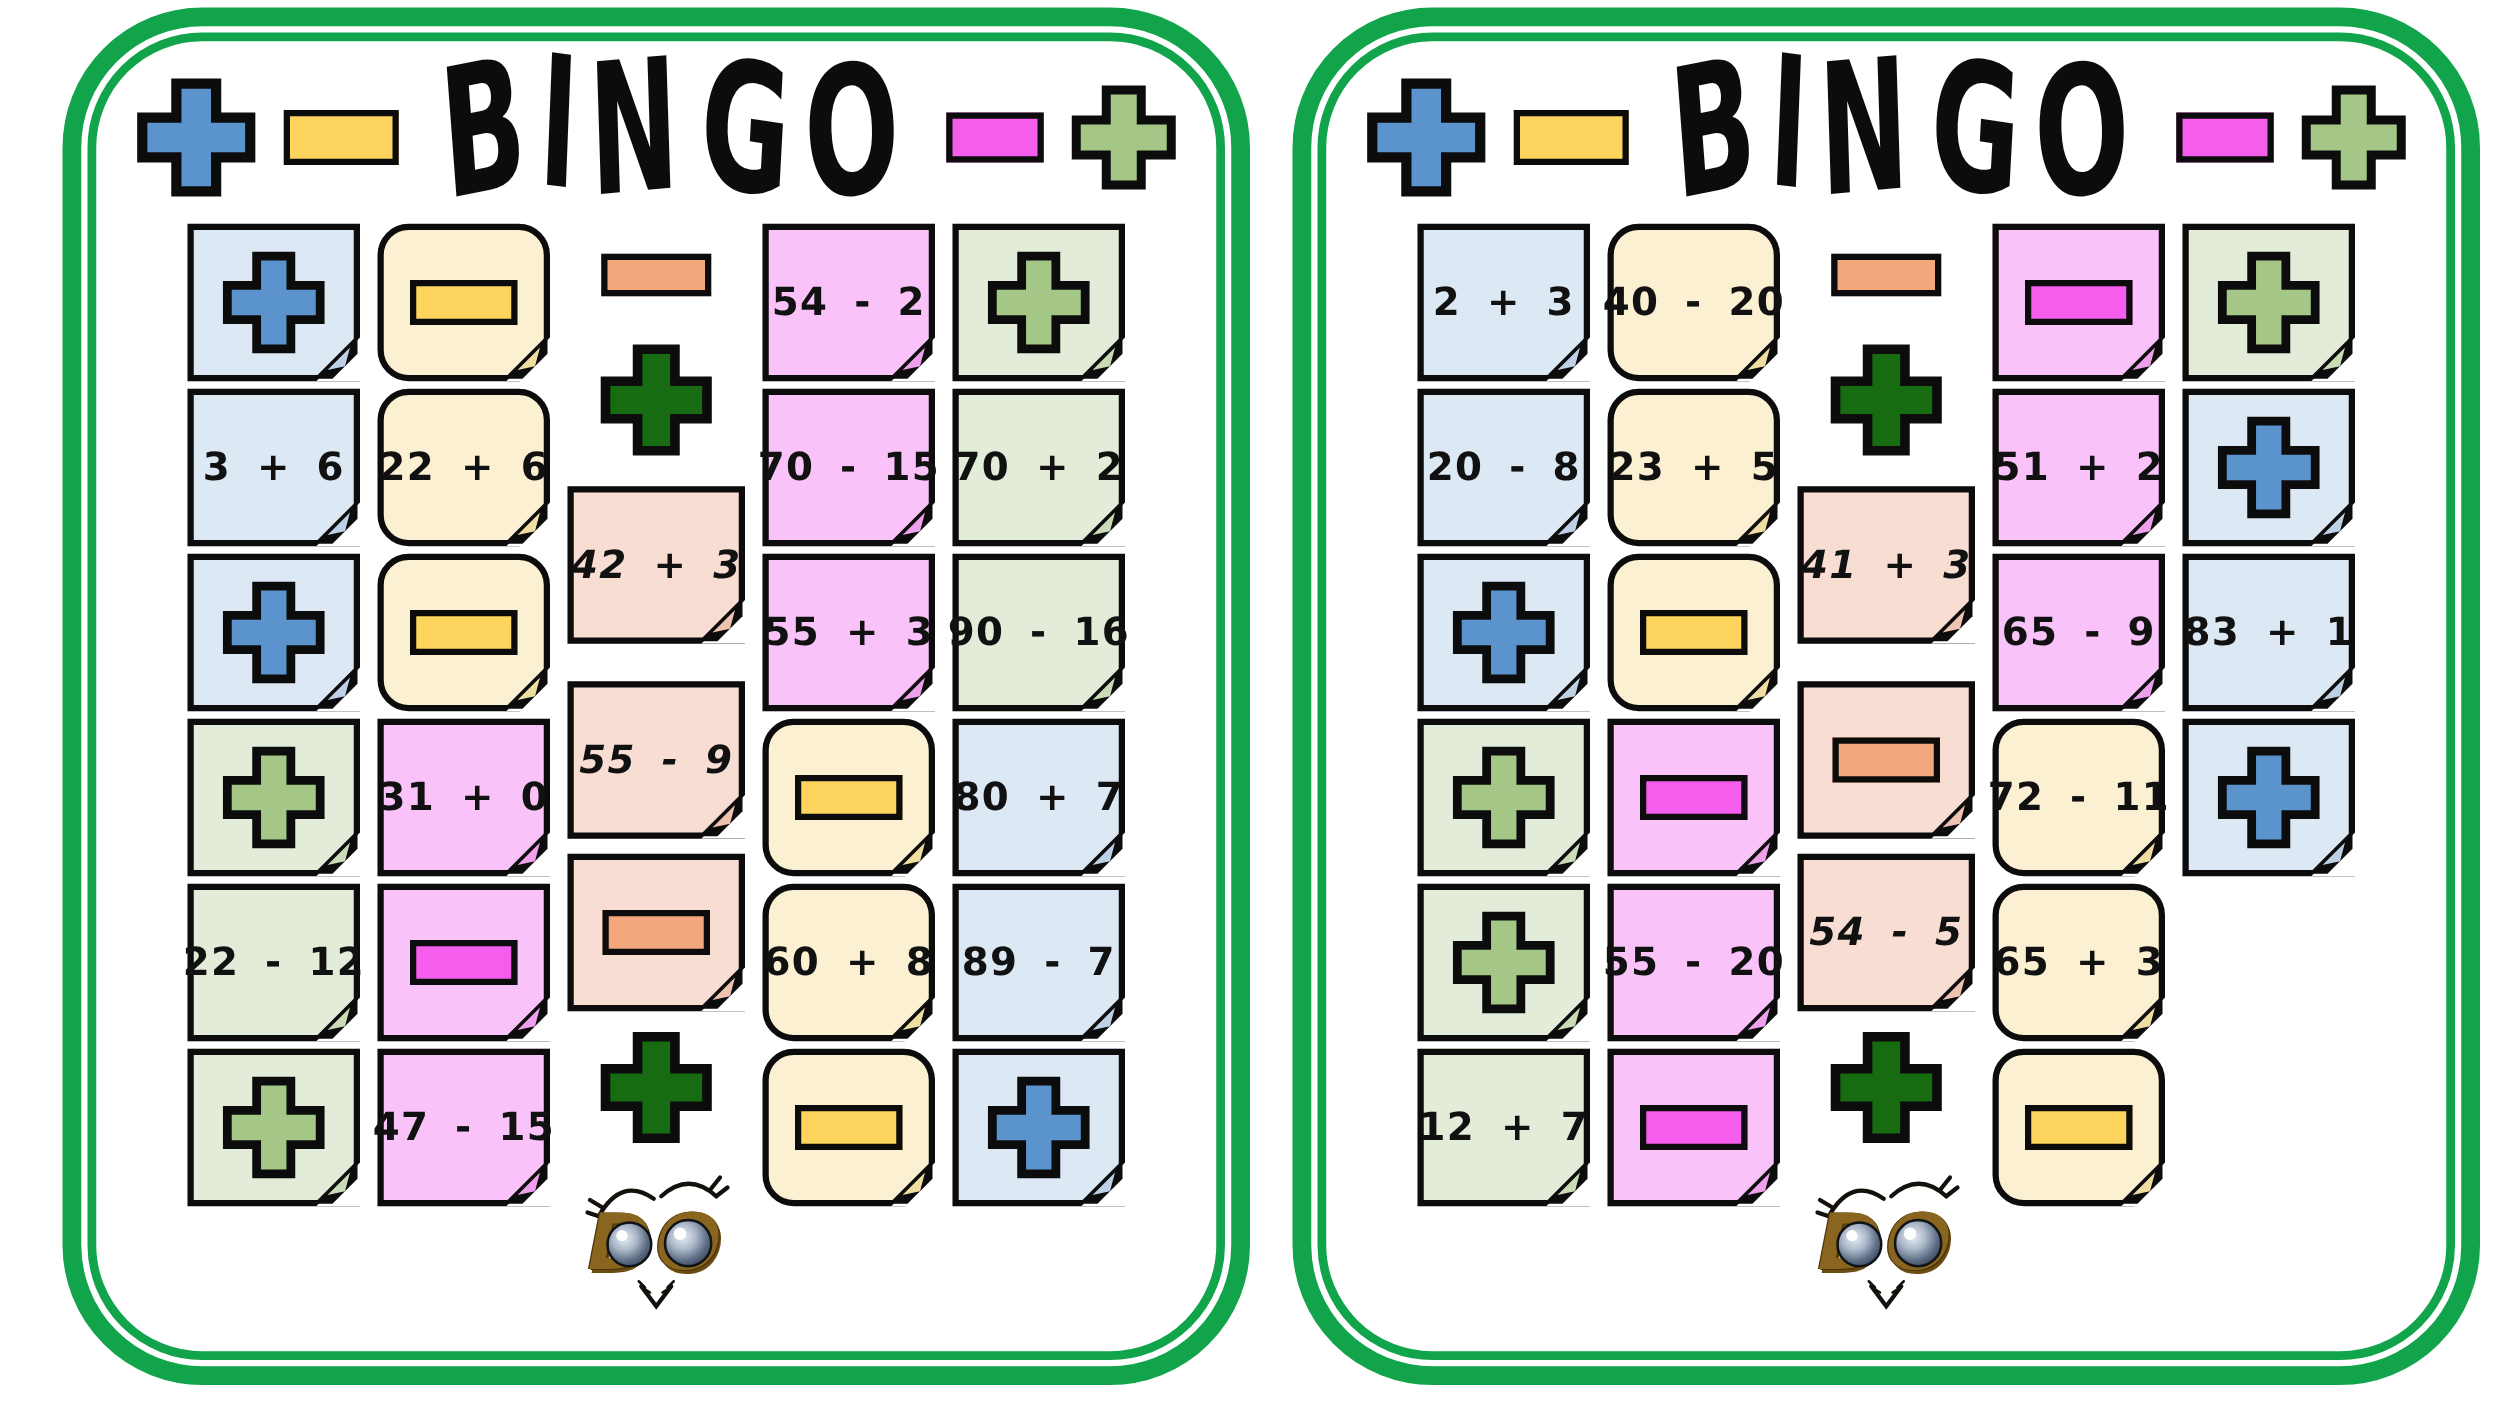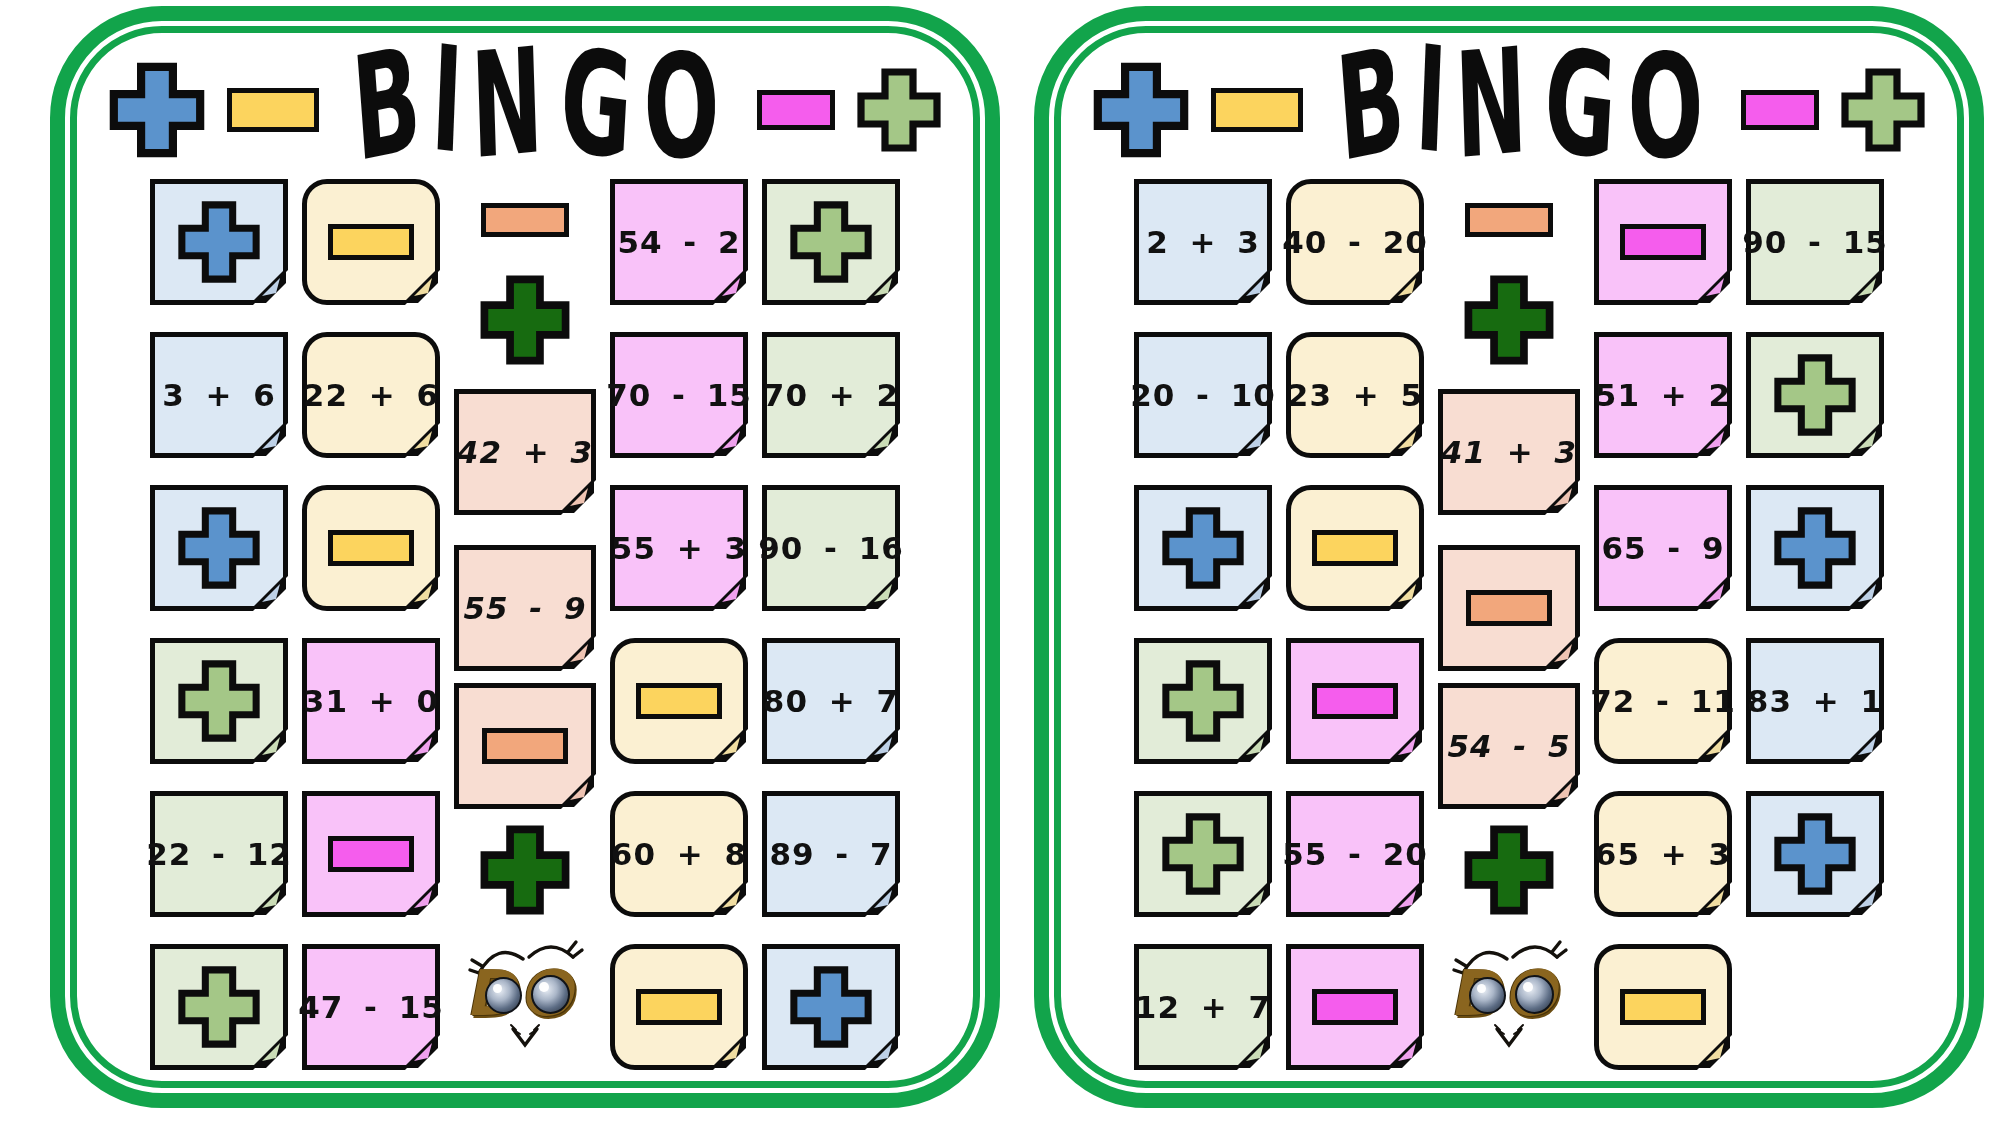--- a/index.html
+++ b/index.html
@@ -31,21 +31,21 @@
   .bar-yellow{background:var(--icon-yellow);}
   .bar-magenta{background:var(--icon-pink);}
   .bar-orange{background:var(--icon-orange);}
   .hdr-bar-1{width:92px;height:44px;}
   .hdr-bar-2{width:78px;height:40px;}
   .cell-bar{width:86px;height:36px;}
   .float-bar{width:88px;height:34px;}
 
   
   .grid{display:flex;justify-content:center;gap:14px;margin-top:10px;}
-  .gcol{display:flex;flex-direction:column;gap:27px;width:138px;}
+  .gcol{display:flex;flex-direction:column;gap:6px;width:138px;}
   .cell{width:138px;height:126px;box-sizing:border-box;border:5px solid #0c0c0c;
         position:relative;display:flex;align-items:center;justify-content:center;}
   .note-blue{background:var(--note-blue);}
   .note-yellow{background:var(--note-yellow);border-radius:25px;}
   .note-pink{background:var(--note-pink);}
   .note-green{background:var(--note-green);}
   .note-salmon{background:var(--note-salmon);}
   .label{font-size:31px;font-weight:bold;color:#111;letter-spacing:1px;word-spacing:9px;
          white-space:nowrap;}
 
@@ -392,21 +392,21 @@
         <div class="gcol">
           <div class="cell note-blue">
             <span class="label">2 + 3</span>
             <svg class="fold" viewBox="0 0 40 40">
               <polygon points="40,5 5,40 40,40" fill="#ffffff"></polygon>
               <polygon points="38,3 3,38 18,38 38,18" fill="#0c0c0c"></polygon>
               <polygon class="fold-inner" points="32,13 14,31 28,28" fill="#ddd"></polygon>
             </svg>
           </div>
           <div class="cell note-blue">
-            <span class="label">20 - 10</span>
+            <span class="label">20 - 8</span>
             <svg class="fold" viewBox="0 0 40 40">
               <polygon points="40,5 5,40 40,40" fill="#ffffff"></polygon>
               <polygon points="38,3 3,38 18,38 38,18" fill="#0c0c0c"></polygon>
               <polygon class="fold-inner" points="32,13 14,31 28,28" fill="#ddd"></polygon>
             </svg>
           </div>
           <div class="cell note-blue">
             <span class="float-plus"><svg width="86" height="86" viewBox="0 0 44 44">
                 <path d="M15 3 H29 V15 H41 V29 H29 V41 H15 V29 H3 V15 H15 Z" style="fill:var(--icon-blue);stroke:#0c0c0c;stroke-width:3.6;stroke-linejoin:miter"></path>
               </svg></span>
@@ -590,28 +590,20 @@
             <div class="bar cell-bar" style="background: var(--icon-yellow);"></div>
             <svg class="fold" viewBox="0 0 40 40">
               <polygon points="40,5 5,40 40,40" fill="#ffffff"></polygon>
               <polygon points="38,3 3,38 18,38 38,18" fill="#0c0c0c"></polygon>
               <polygon class="fold-inner" points="32,13 14,31 28,28" fill="#ddd"></polygon>
             </svg>
           </div>
         </div>
         <div class="gcol">
           <div class="cell note-green">
-            <span class="label">90 - 15</span>
-            <svg class="fold" viewBox="0 0 40 40">
-              <polygon points="40,5 5,40 40,40" fill="#ffffff"></polygon>
-              <polygon points="38,3 3,38 18,38 38,18" fill="#0c0c0c"></polygon>
-              <polygon class="fold-inner" points="32,13 14,31 28,28" fill="#ddd"></polygon>
-            </svg>
-          </div>
-          <div class="cell note-green">
             <span class="float-plus"><svg width="86" height="86" viewBox="0 0 44 44">
                 <path d="M15 3 H29 V15 H41 V29 H29 V41 H15 V29 H3 V15 H15 Z" style="fill:var(--icon-green);stroke:#0c0c0c;stroke-width:3.6;stroke-linejoin:miter"></path>
               </svg></span>
             <svg class="fold" viewBox="0 0 40 40">
               <polygon points="40,5 5,40 40,40" fill="#ffffff"></polygon>
               <polygon points="38,3 3,38 18,38 38,18" fill="#0c0c0c"></polygon>
               <polygon class="fold-inner" points="32,13 14,31 28,28" fill="#ddd"></polygon>
             </svg>
           </div>
           <div class="cell note-blue">

